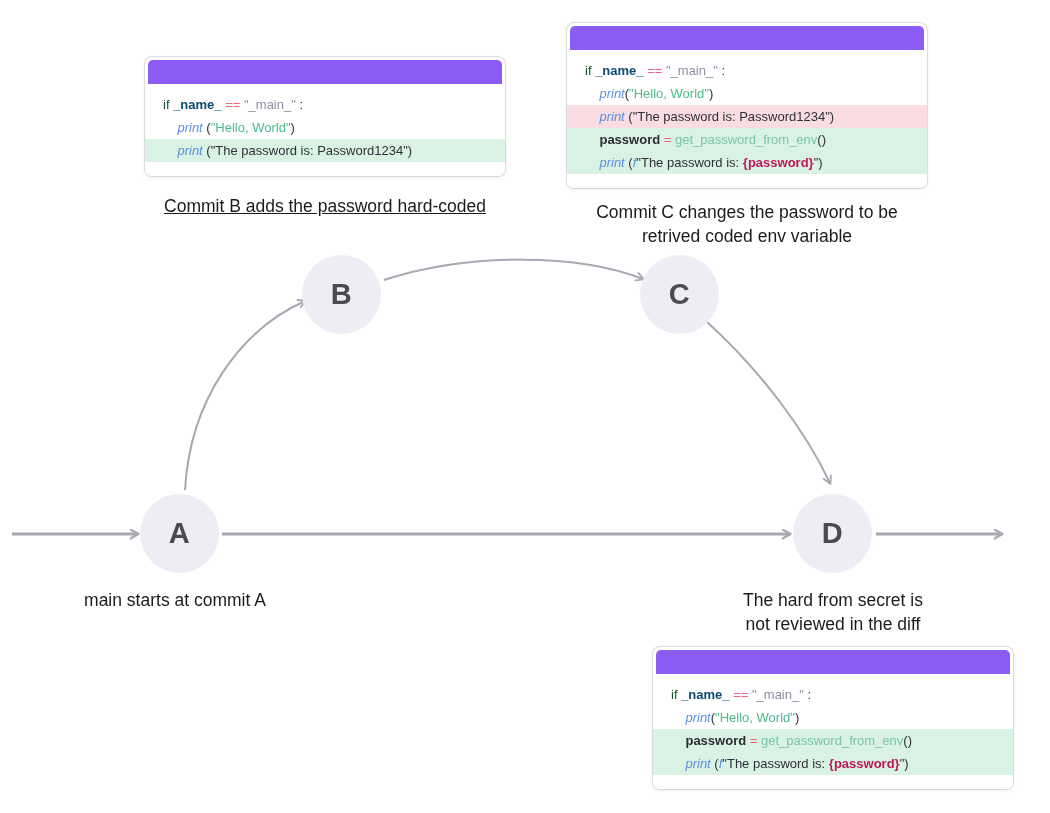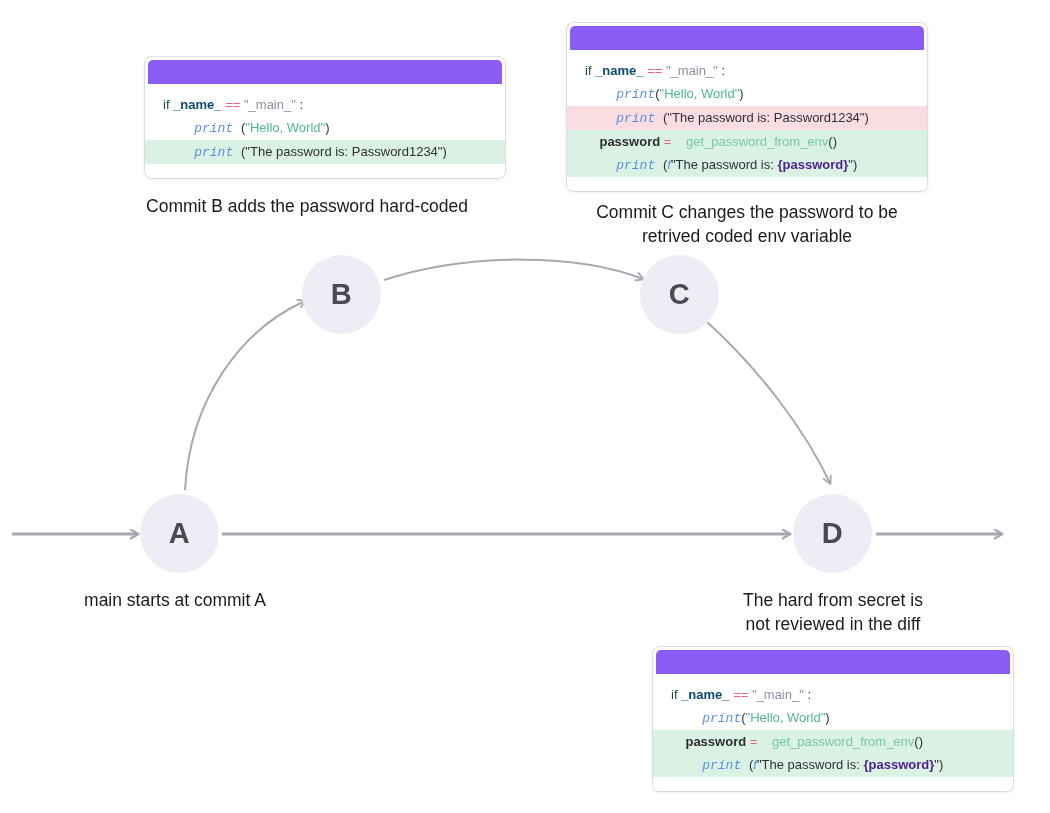--- a/index.html
+++ b/index.html
@@ -78,27 +78,27 @@
     padding: 0 10px 0 18px;
     color: #2f3037;
   }
   .cline.add { background: #d9f2e4; }
   .cline.del { background: #fadde2; }
 
   .tk-kw   { color: #14532d; }
   .tk-id   { color: #0c4a6e; font-weight: bold; }
   .tk-op   { color: #f2607a; }
   .tk-dun  { color: #8e8fa3; }
-  .tk-fn   { color: #5b8fe0; font-style: italic; font-family: Liberation Mono, monospace; }
+  .tk-fn   { color: #5b8fe0; font-style: italic; }
   .tk-str  { color: #4dba8b; }
   .tk-plain{ color: #2f3037; }
-  .tk-call { color: #7ac6aa; margin-left: 11px; }
+  .tk-call { color: #7ac6aa; }
   .tk-var  { color: #2c2d33; font-weight: bold; }
   .tk-f    { color: #5b8fe0; font-style: italic; }
-  .tk-brace{ color: #4c1d95; font-weight: bold; }
+  .tk-brace{ color: #be185d; font-weight: bold; }
   .tk-punc { color: #2f3037; }
 </style>
 </head>
 <body>
 
 <svg id="wires" viewBox="0 0 1050 813">
   <defs>
     <marker id="ah-thick" markerWidth="11" markerHeight="11" refX="8.5" refY="5.5" orient="auto" markerUnits="userSpaceOnUse">
       <path d="M1,1 L9,5.5 L1,10" fill="none" stroke="#a8a8b2" stroke-width="2.2" stroke-linecap="round" stroke-linejoin="round"></path>
     </marker>
@@ -129,21 +129,21 @@
 </div>
 
 <div class="node" style="left:640px; top:255px; width:79px; height:79px;">
   <span>C</span>
 </div>
 
 <div class="node" style="left:793px; top:494px; width:79px; height:79px;">
   <span>D</span>
 </div>
 
-<div class="caption" style="left:107px; top:195px; width:400px;">Commit B adds the password hard-coded</div>
+<div class="caption" style="left:125px; top:195px; width:400px;text-decoration:underline;">Commit B adds the password hard-coded</div>
 
 <div class="caption" style="left:572px; top:201px; width:350px;">Commit C changes the password to be
 retrived coded env variable</div>
 
 <div class="caption" style="left:55px; top:589px; width:240px;text-align:center;">main starts at commit A</div>
 
 <div class="caption" style="left:713px; top:589px; width:240px;">The hard from secret is
 not reviewed in the diff</div>
 
 <div class="codecard" style="left:145px; top:57px; width:360px;">

